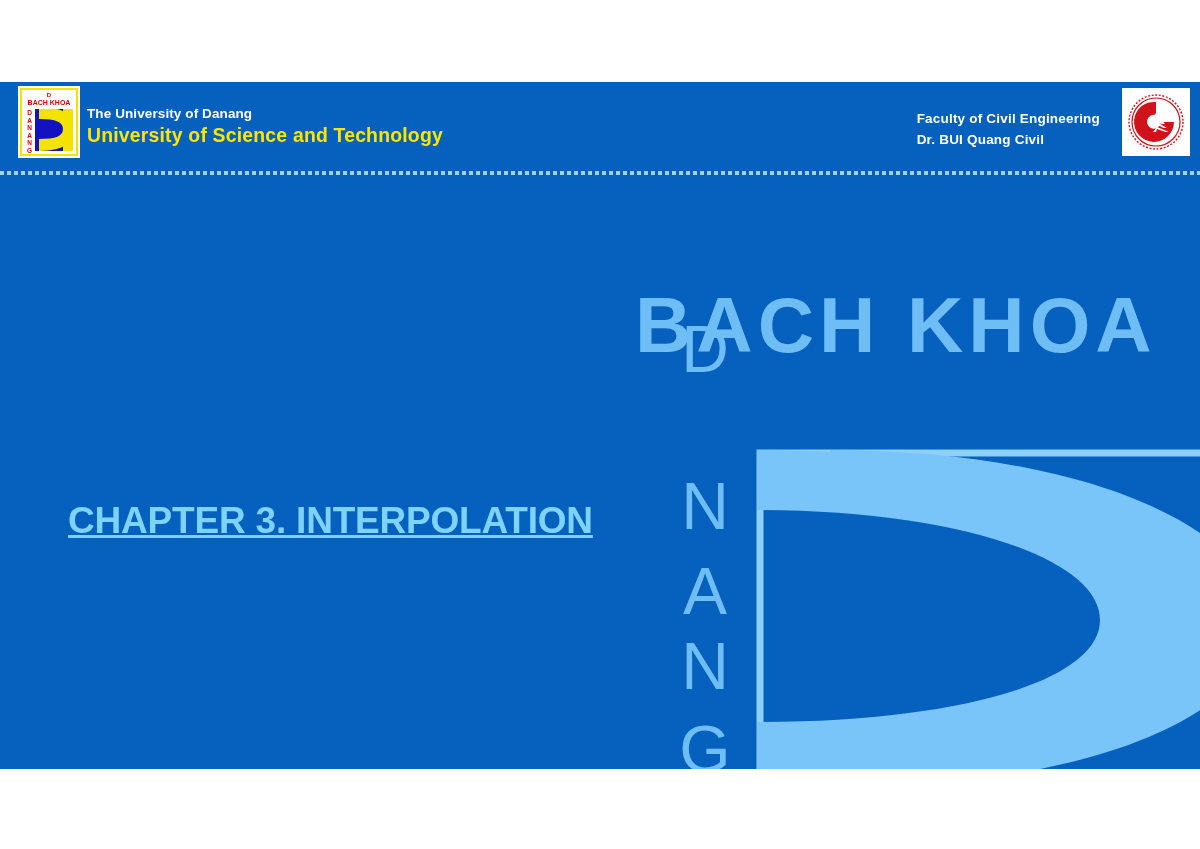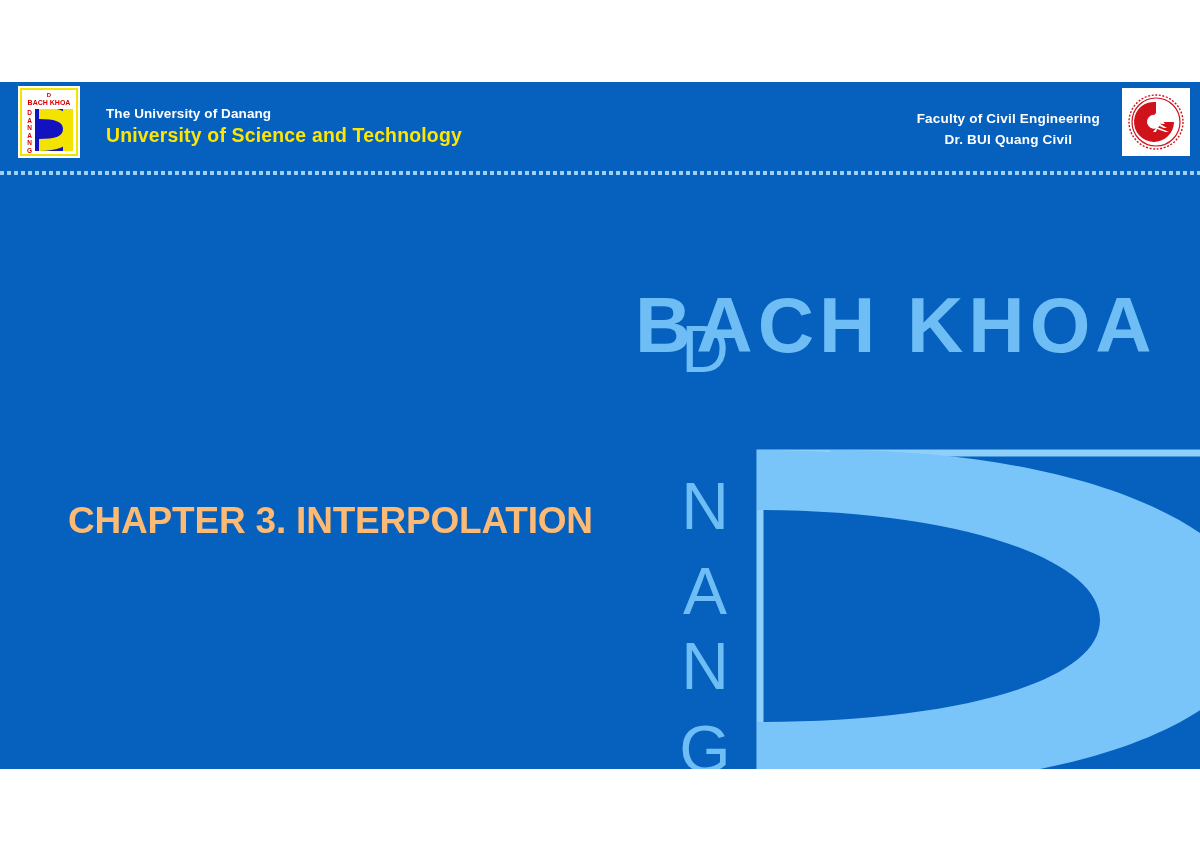--- a/index.html
+++ b/index.html
@@ -109,21 +109,21 @@
   .logo-left-cres {
     position: absolute;
     left: 2px;
     top: -4px;
     width: 40px;
     height: 48px;
   }
 
   .header-text-left {
     position: absolute;
-    left: 106px;
+    left: 87px;
     top: 24px;
   }
   .univ-line1 {
     color: #ffffff;
     font-size: 13.5px;
     font-weight: bold;
     letter-spacing: 0.1px;
     line-height: 16px;
   }
   .univ-line2 {
@@ -134,21 +134,21 @@
     line-height: 24px;
     margin-top: 1px;
     transform: scaleX(0.97);
     transform-origin: left center;
   }
 
   .header-text-right {
     position: absolute;
     right: 100px;
     top: 26px;
-    text-align: center;
+    text-align: left;
   }
   .fac-line {
     color: #ffffff;
     font-size: 13.5px;
     font-weight: bold;
     line-height: 21px;
     letter-spacing: 0.2px;
   }
 
   .logo-right {
@@ -175,26 +175,27 @@
       #0560be 4px, #0560be 7px
     );
     z-index: 6;
   }
 
   
   .chapter-title {
     position: absolute;
     left: 68px;
     top: 418px;
-    color: #fdba74;
+    color: #7dd3fc;
     font-size: 37px;
     font-weight: bold;
     letter-spacing: -0.2px;
     z-index: 5;
     white-space: nowrap;
+    text-decoration: underline;
   }
 </style>
 </head>
 <body>
 
 <div class="slide">
 
   <div class="watermark">
     <svg width="1200" height="687" viewBox="0 0 1200 687">
       <defs>

